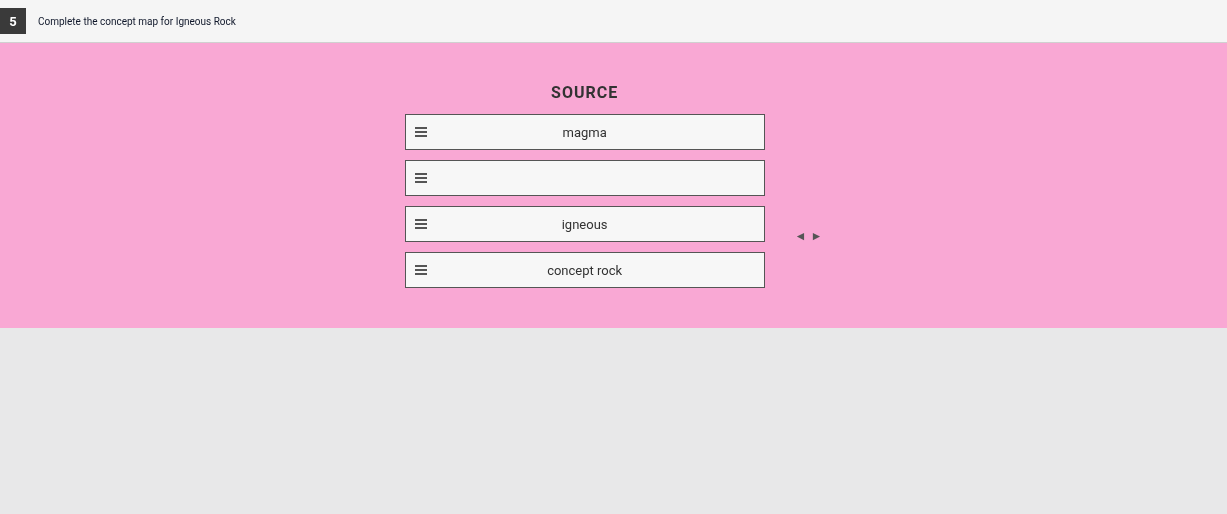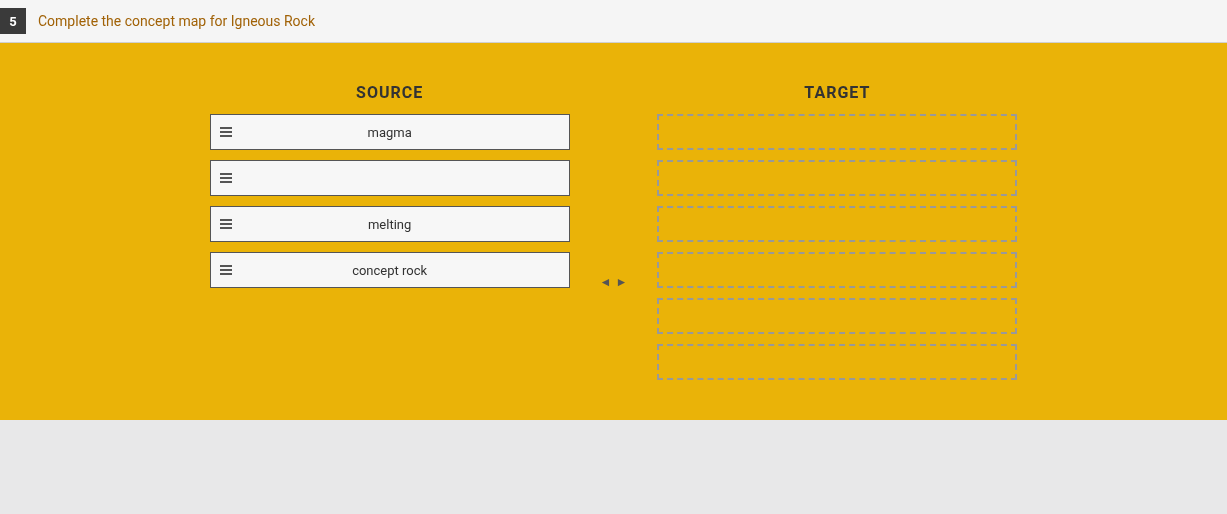--- a/index.html
+++ b/index.html
@@ -27,25 +27,25 @@
       width: 26px;
       height: 26px;
       display: flex;
       align-items: center;
       justify-content: center;
       font-size: 13px;
       font-weight: bold;
       margin-right: 12px;
     }
     .question-text {
-      font-size: 14px;
-      color: #a16207;
+      font-size: 10px;
+      color: #0f172a;
     }
     .main-area {
-      background: #eab308;
+      background: #f9a8d4;
       padding: 40px 20px;
       display: flex;
       justify-content: center;
       align-items: flex-start;
       gap: 30px;
       position: relative;
     }
     .column {
       display: flex;
       flex-direction: column;
@@ -159,21 +159,21 @@
       </div>
 
       <div class="source-item">
         <div class="drag-handle">
           <div class="drag-lines">
               <span></span>
               <span></span>
               <span></span>
             </div>
         </div>
-        <div class="source-label">melting</div>
+        <div class="source-label">igneous</div>
       </div>
 
       <div class="source-item">
         <div class="drag-handle">
           <div class="drag-lines">
               <span></span>
               <span></span>
               <span></span>
             </div>
         </div>
@@ -182,25 +182,14 @@
 
 
     </div>
   </div>
 
   <div class="arrows">
     <span>◄</span>
     <span>►</span>
   </div>
 
-  <div class="column">
-    <div class="column-header">TARGET</div>
-    <div class="target-list">
-      <div class="target-slot"></div>
-      <div class="target-slot"></div>
-      <div class="target-slot"></div>
-      <div class="target-slot"></div>
-      <div class="target-slot"></div>
-      <div class="target-slot"></div>
-    </div>
-  </div>
 
 </div>
 
 </body></html>

